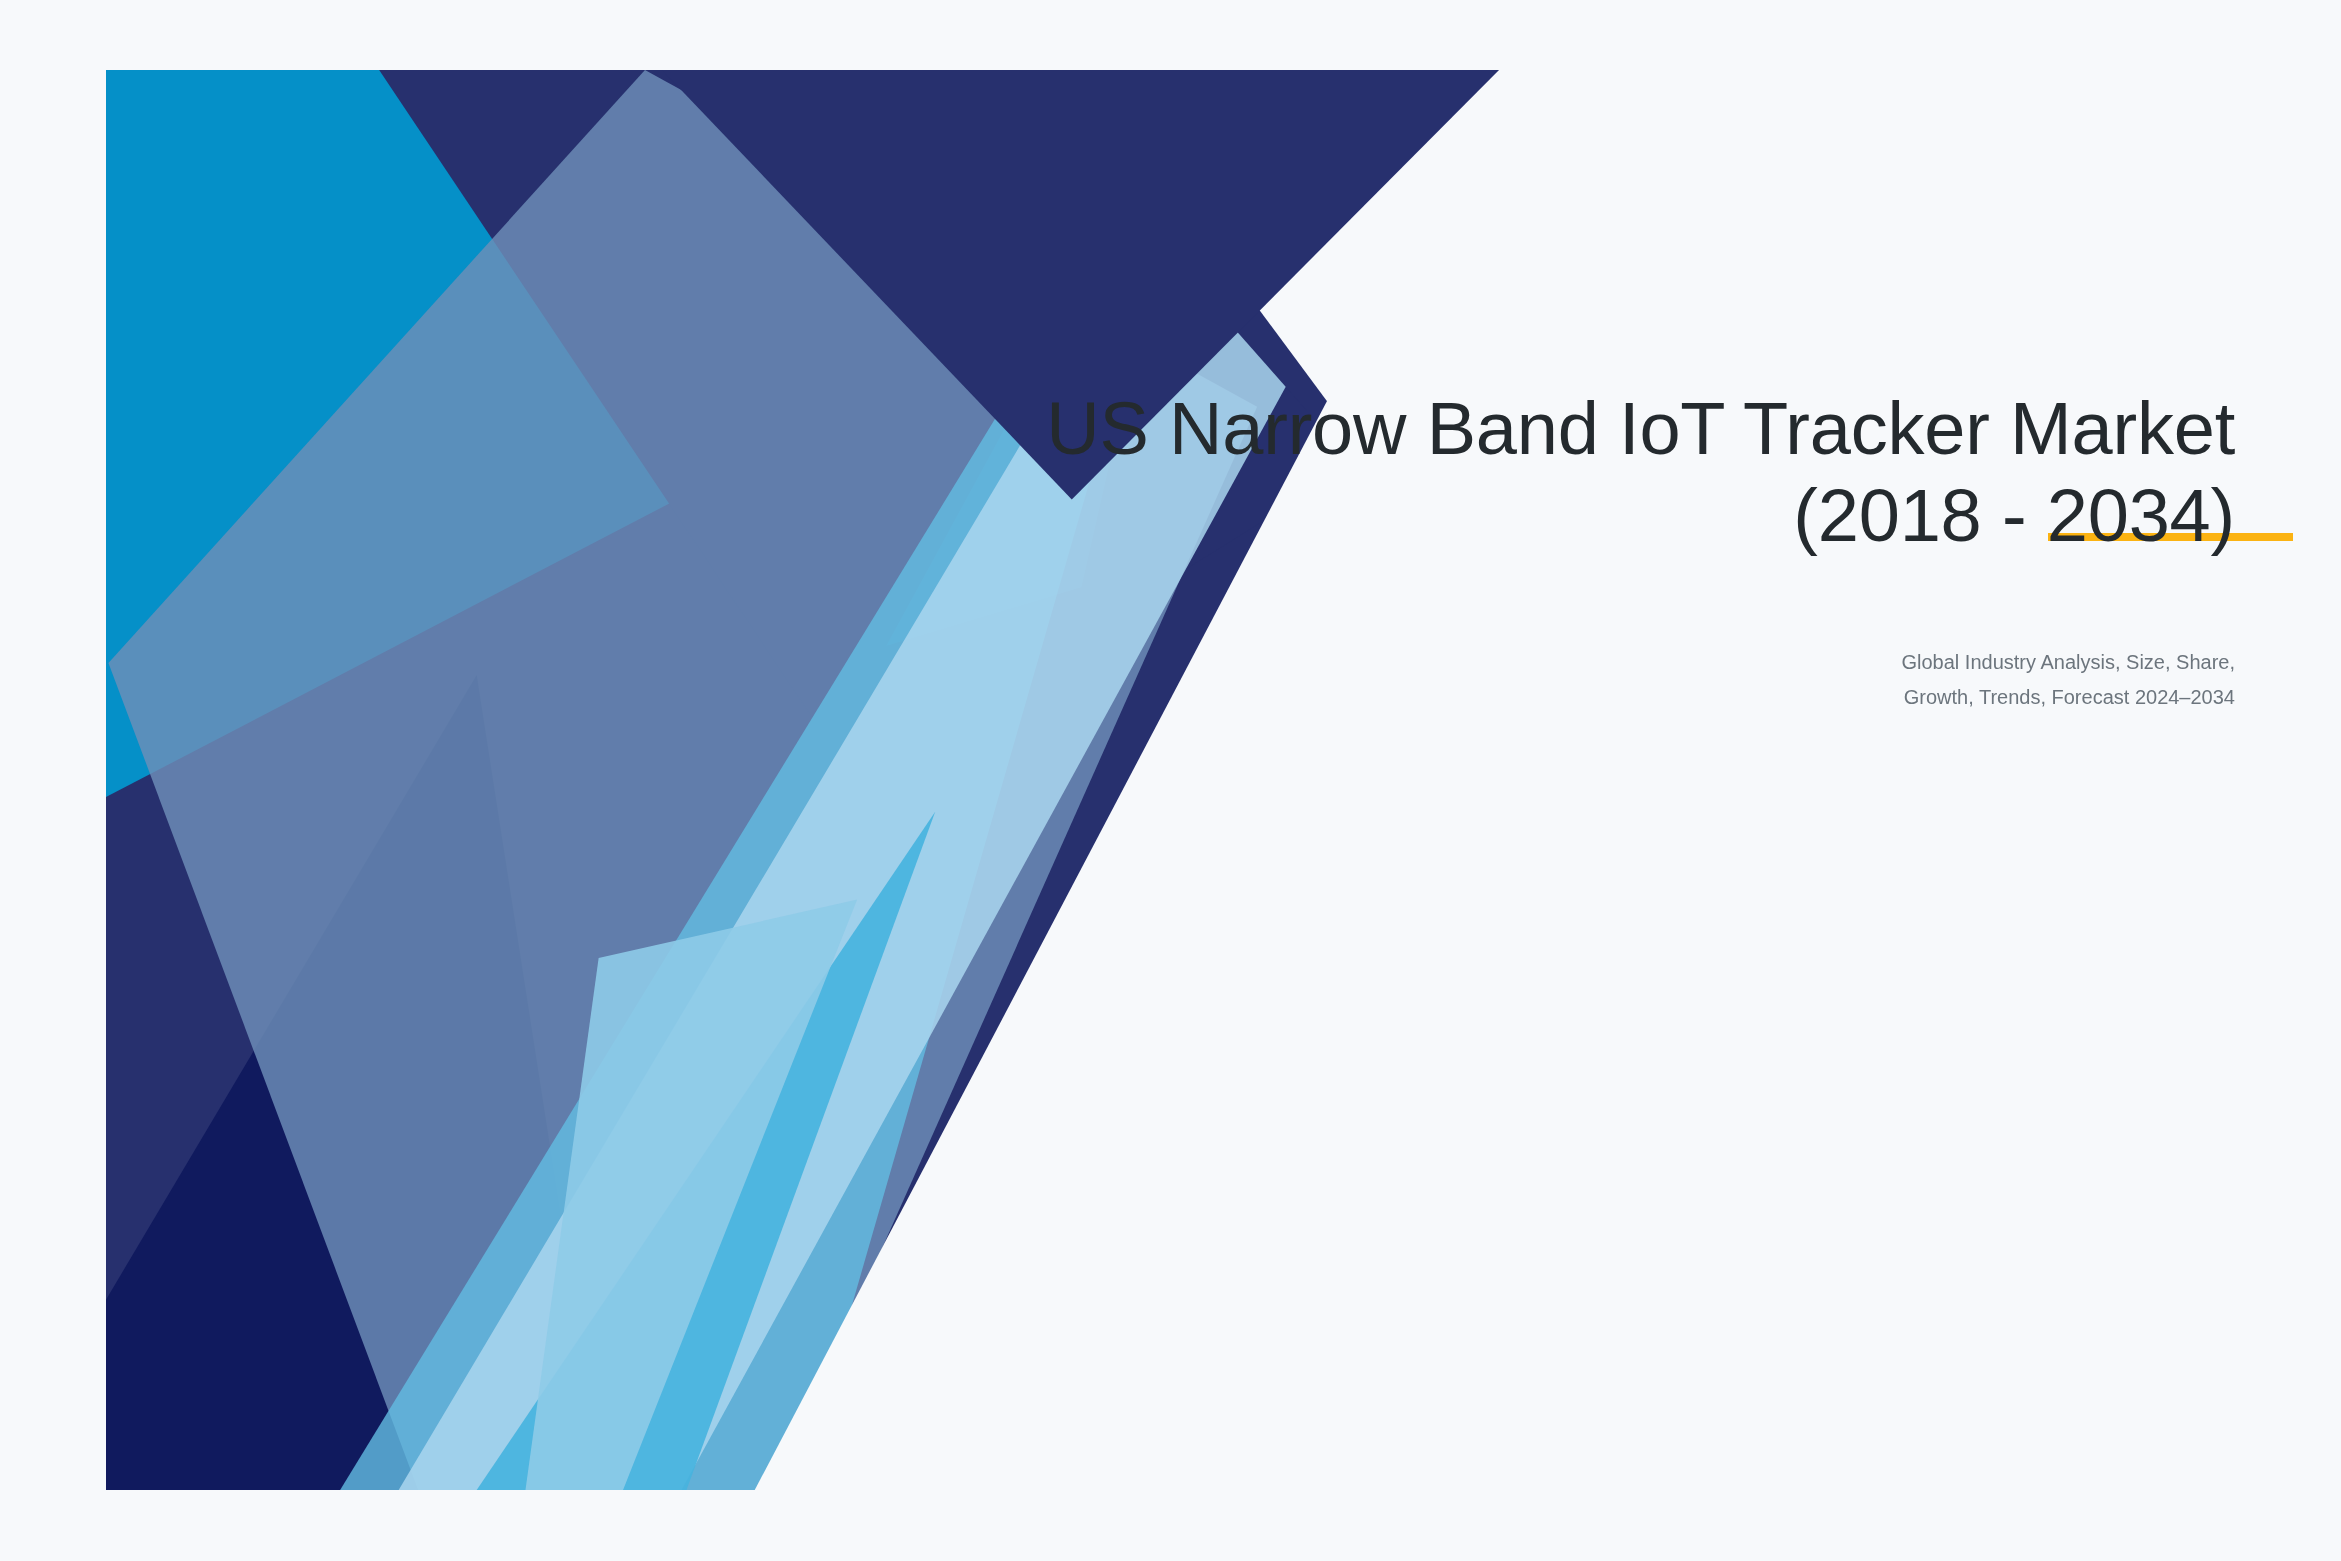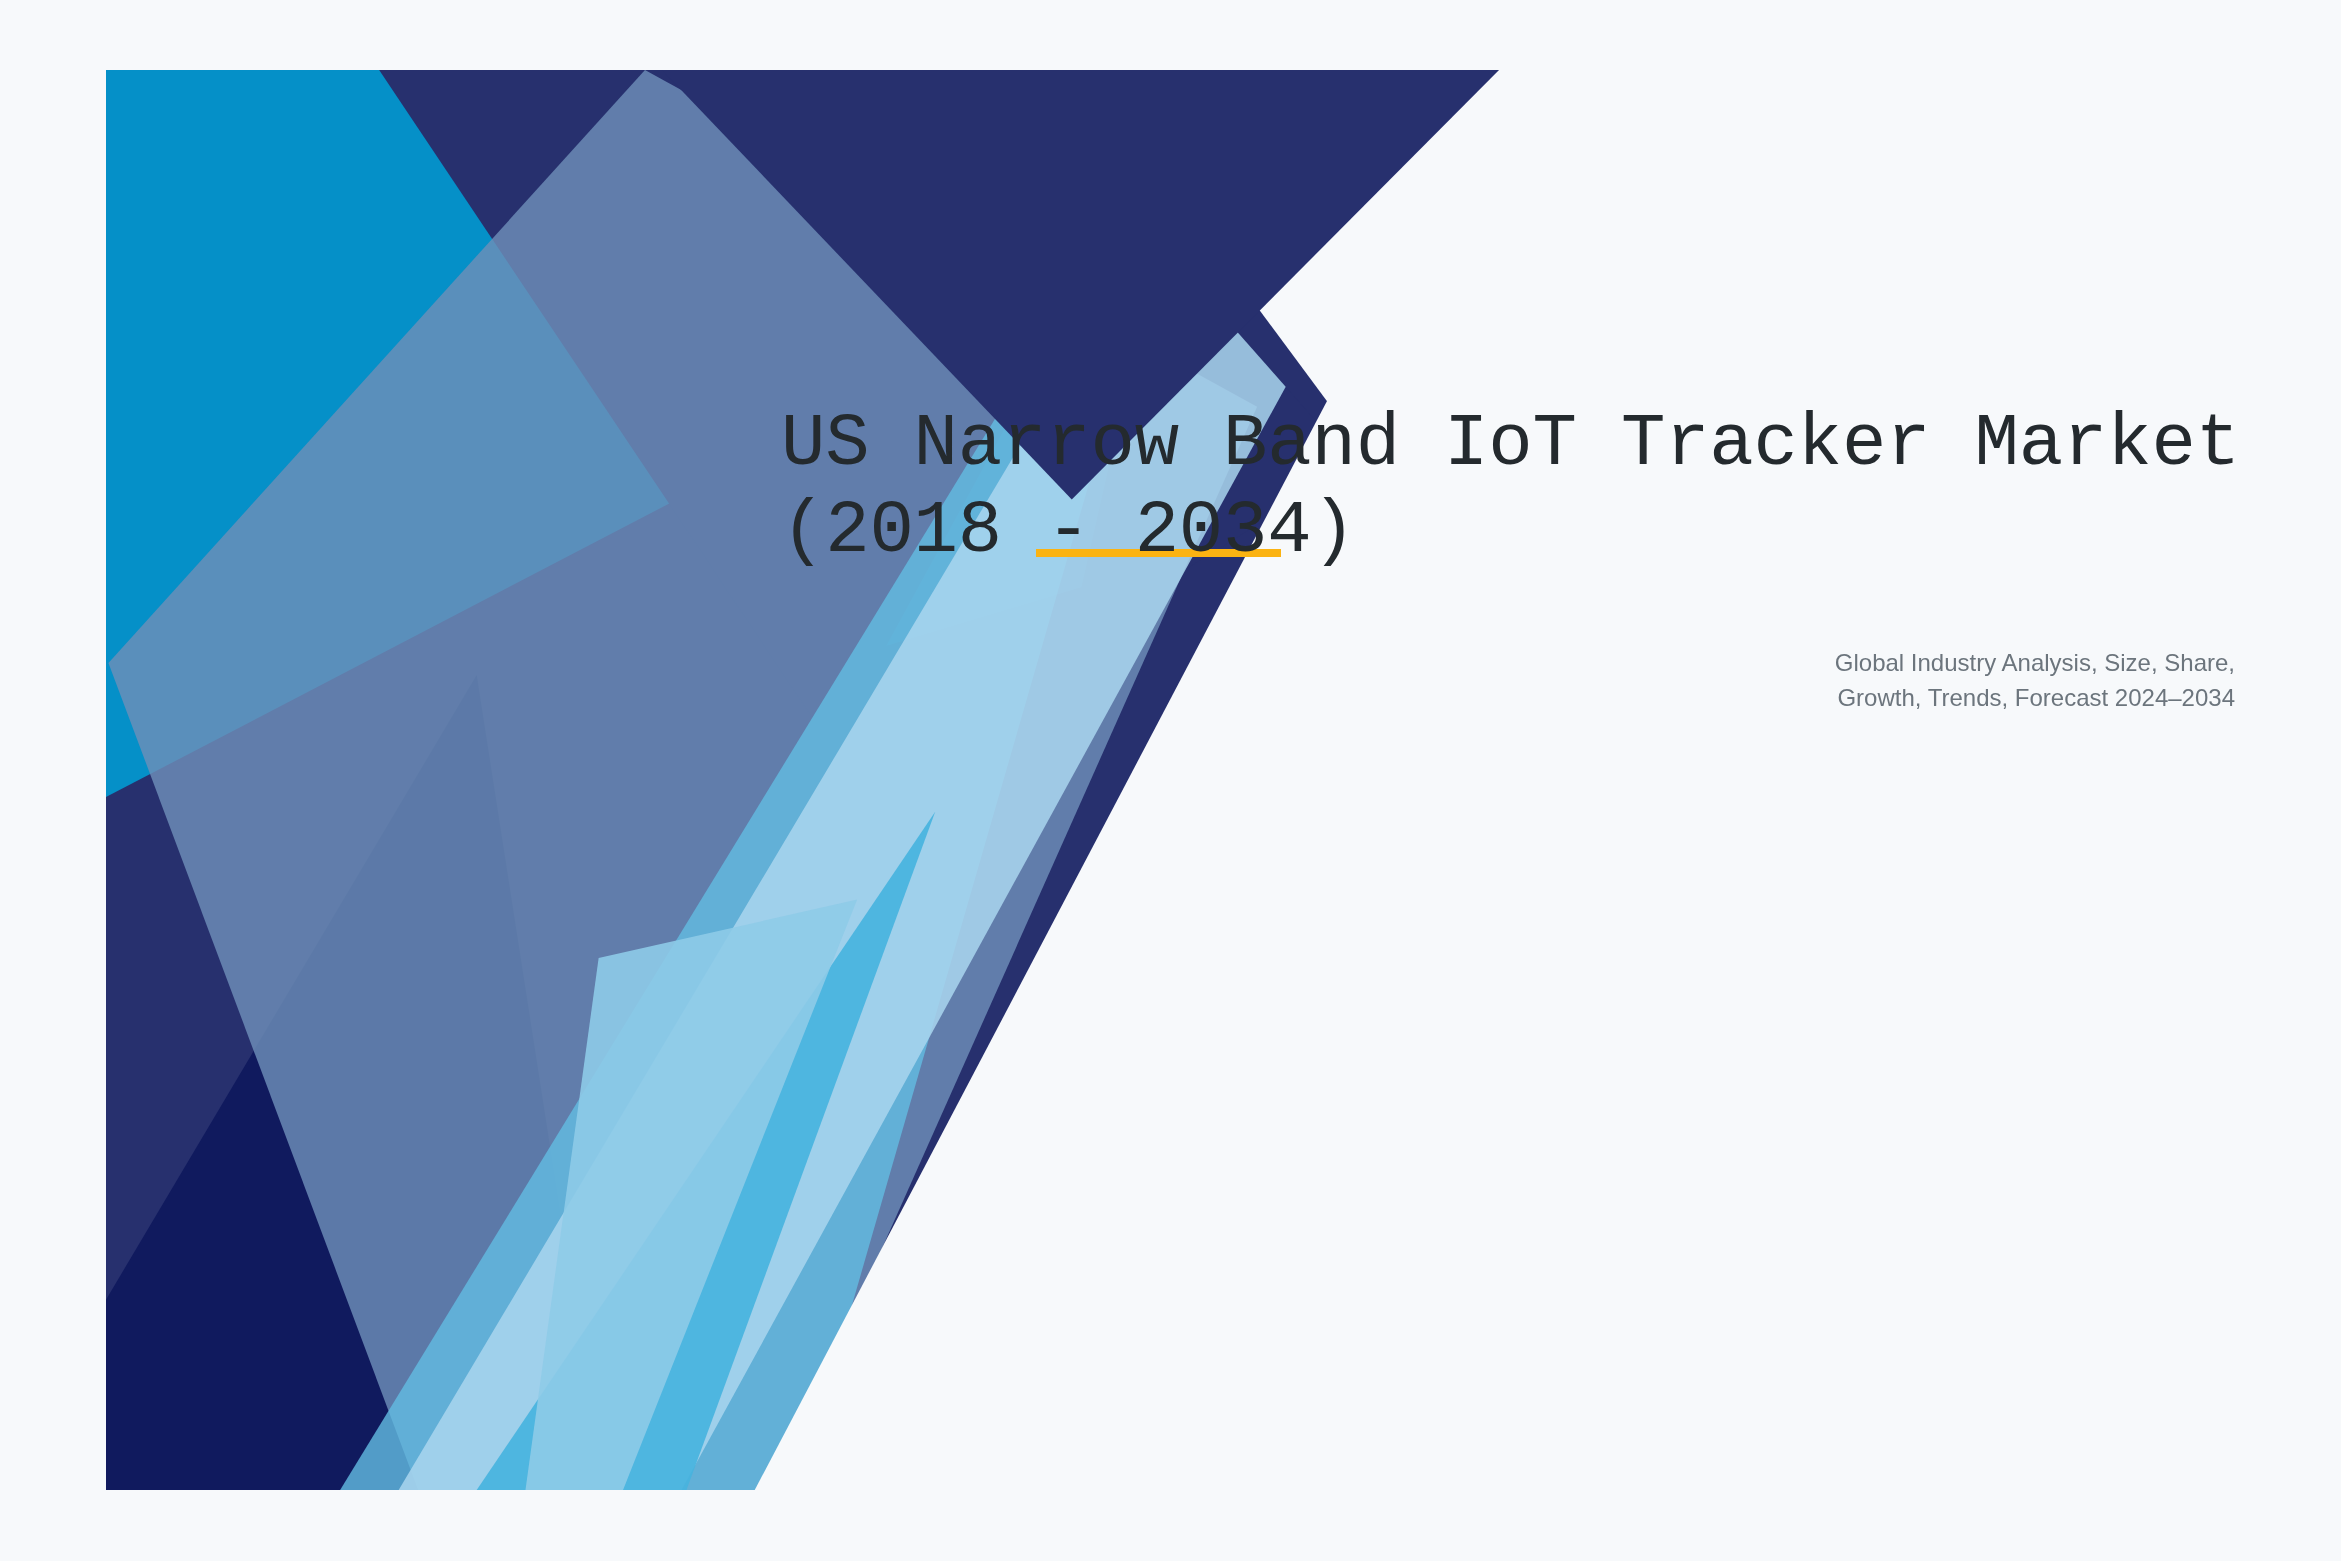--- a/index.html
+++ b/index.html
@@ -30,24 +30,23 @@
   }
   #artwork svg {
     display: block;
     width: 1395px;
     height: 1420px;
   }
   
   #title-block {
     position: absolute;
     left: 781px;
-    top: 401px;
+    top: 385px;
     width: 1454px;
-    text-align: left;
-    font-family: Liberation Mono, monospace;
+    text-align: right;
   }
   .title-line {
     font-size: 74px;
     line-height: 87px;
     font-weight: 400;
     color: #242a2e;
     white-space: nowrap;
     letter-spacing: -0.2px;
   }
   #title-line-2-wrap {
@@ -68,21 +67,21 @@
     z-index: 3;
   }
   #subtitle-block {
     position: absolute;
     left: 1415px;
     top: 645px;
     width: 820px;
     text-align: right;
   }
   .subtitle-line {
-    font-size: 24px;
+    font-size: 20px;
     line-height: 35px;
     color: #6c757d;
     white-space: nowrap;
   }
 </style>
 </head>
 <body>
 
 <div id="cover">
 

